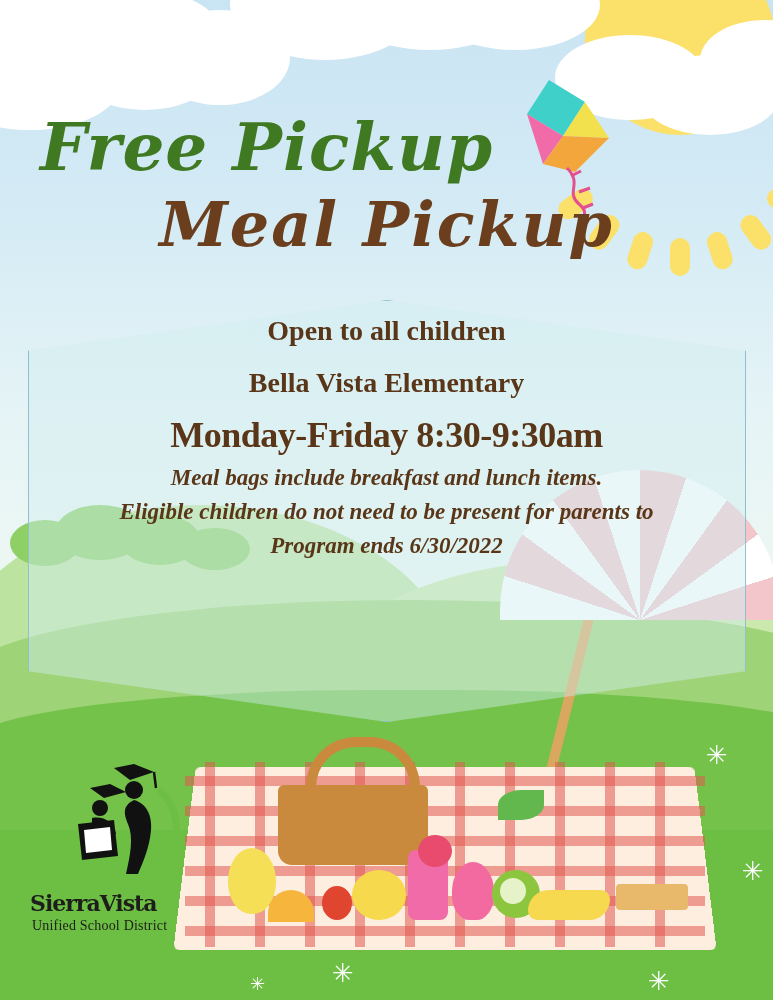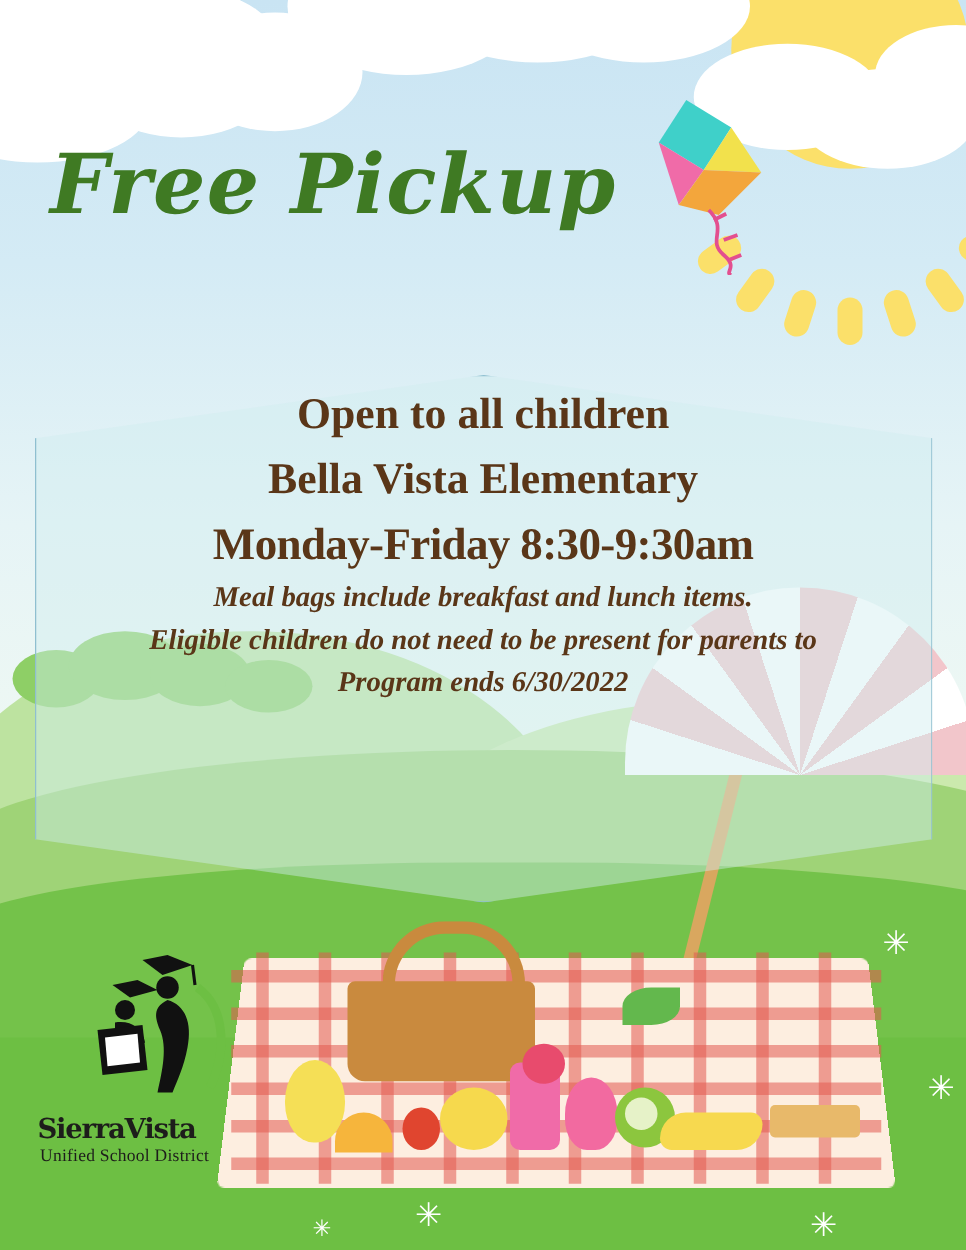--- a/index.html
+++ b/index.html
@@ -135,21 +135,21 @@
   .body-block {
     position: absolute;
     left: 40px; top: 305px;
     width: 693px;
     text-align: center;
     color: #5a3618;
   }
   .line-big {
     font-family: "Liberation Serif", serif;
     font-weight: bold;
-    font-size: 35px;
+    font-size: 28px;
     line-height: 52px;
     color: #5a3618;
   }
   .line-big.wide {
     font-size: 36px;
     letter-spacing: -0.5px;
   }
   .line-small {
     font-family: "Liberation Serif", serif;
     font-weight: bold;
@@ -312,20 +312,21 @@
   <div class="grass-bottom"></div>
 
   <div class="umbrella">
     <div class="umbrella-pole"></div>
     <div class="umbrella-top"></div>
   </div>
 
   <div class="panel"></div>
 
   <div class="title1">Free Pickup</div>
+  <div class="title2">Meal Pickup</div>
 
   <div class="body-block">
     <div class="line-big">Open to all children</div>
     <div class="line-big">Bella Vista Elementary</div>
     <div class="line-big wide">Monday-Friday 8:30-9:30am</div>
     <div class="line-small">Meal bags include breakfast and lunch items.</div>
     <div class="line-small">Eligible children do not need to be present for parents to</div>
     <div class="line-small">Program ends 6/30/2022</div>
   </div>
 

